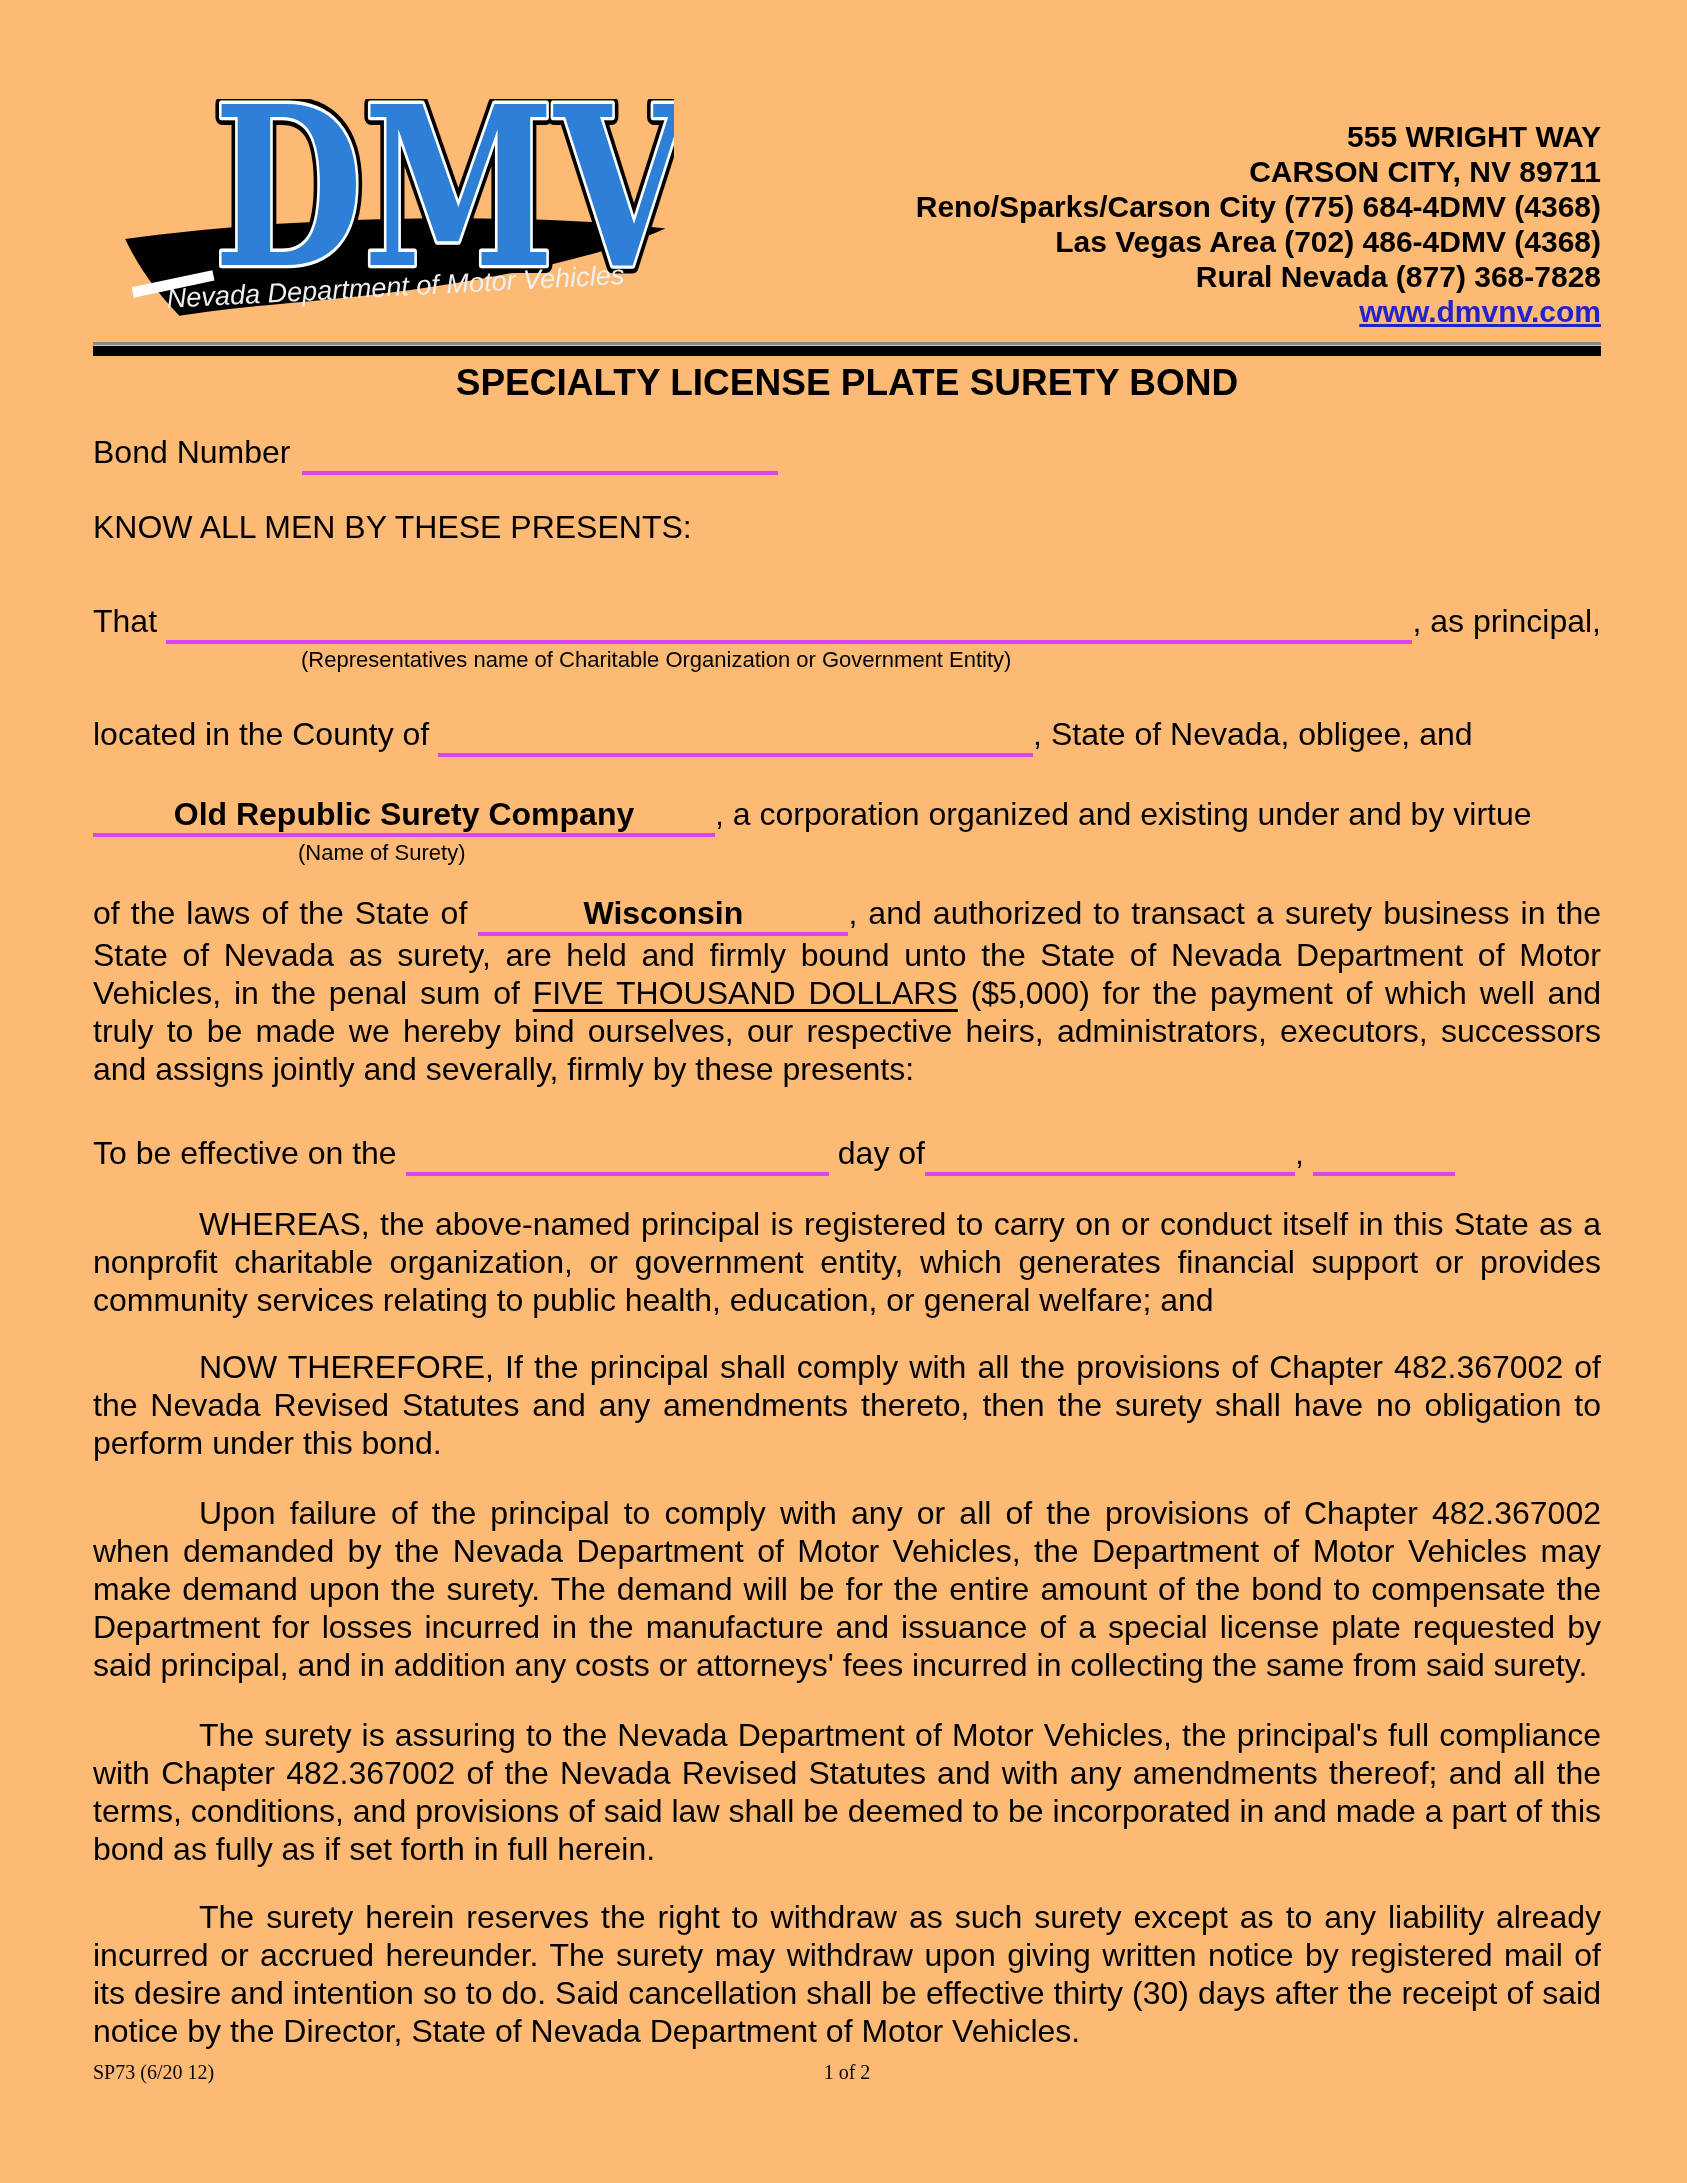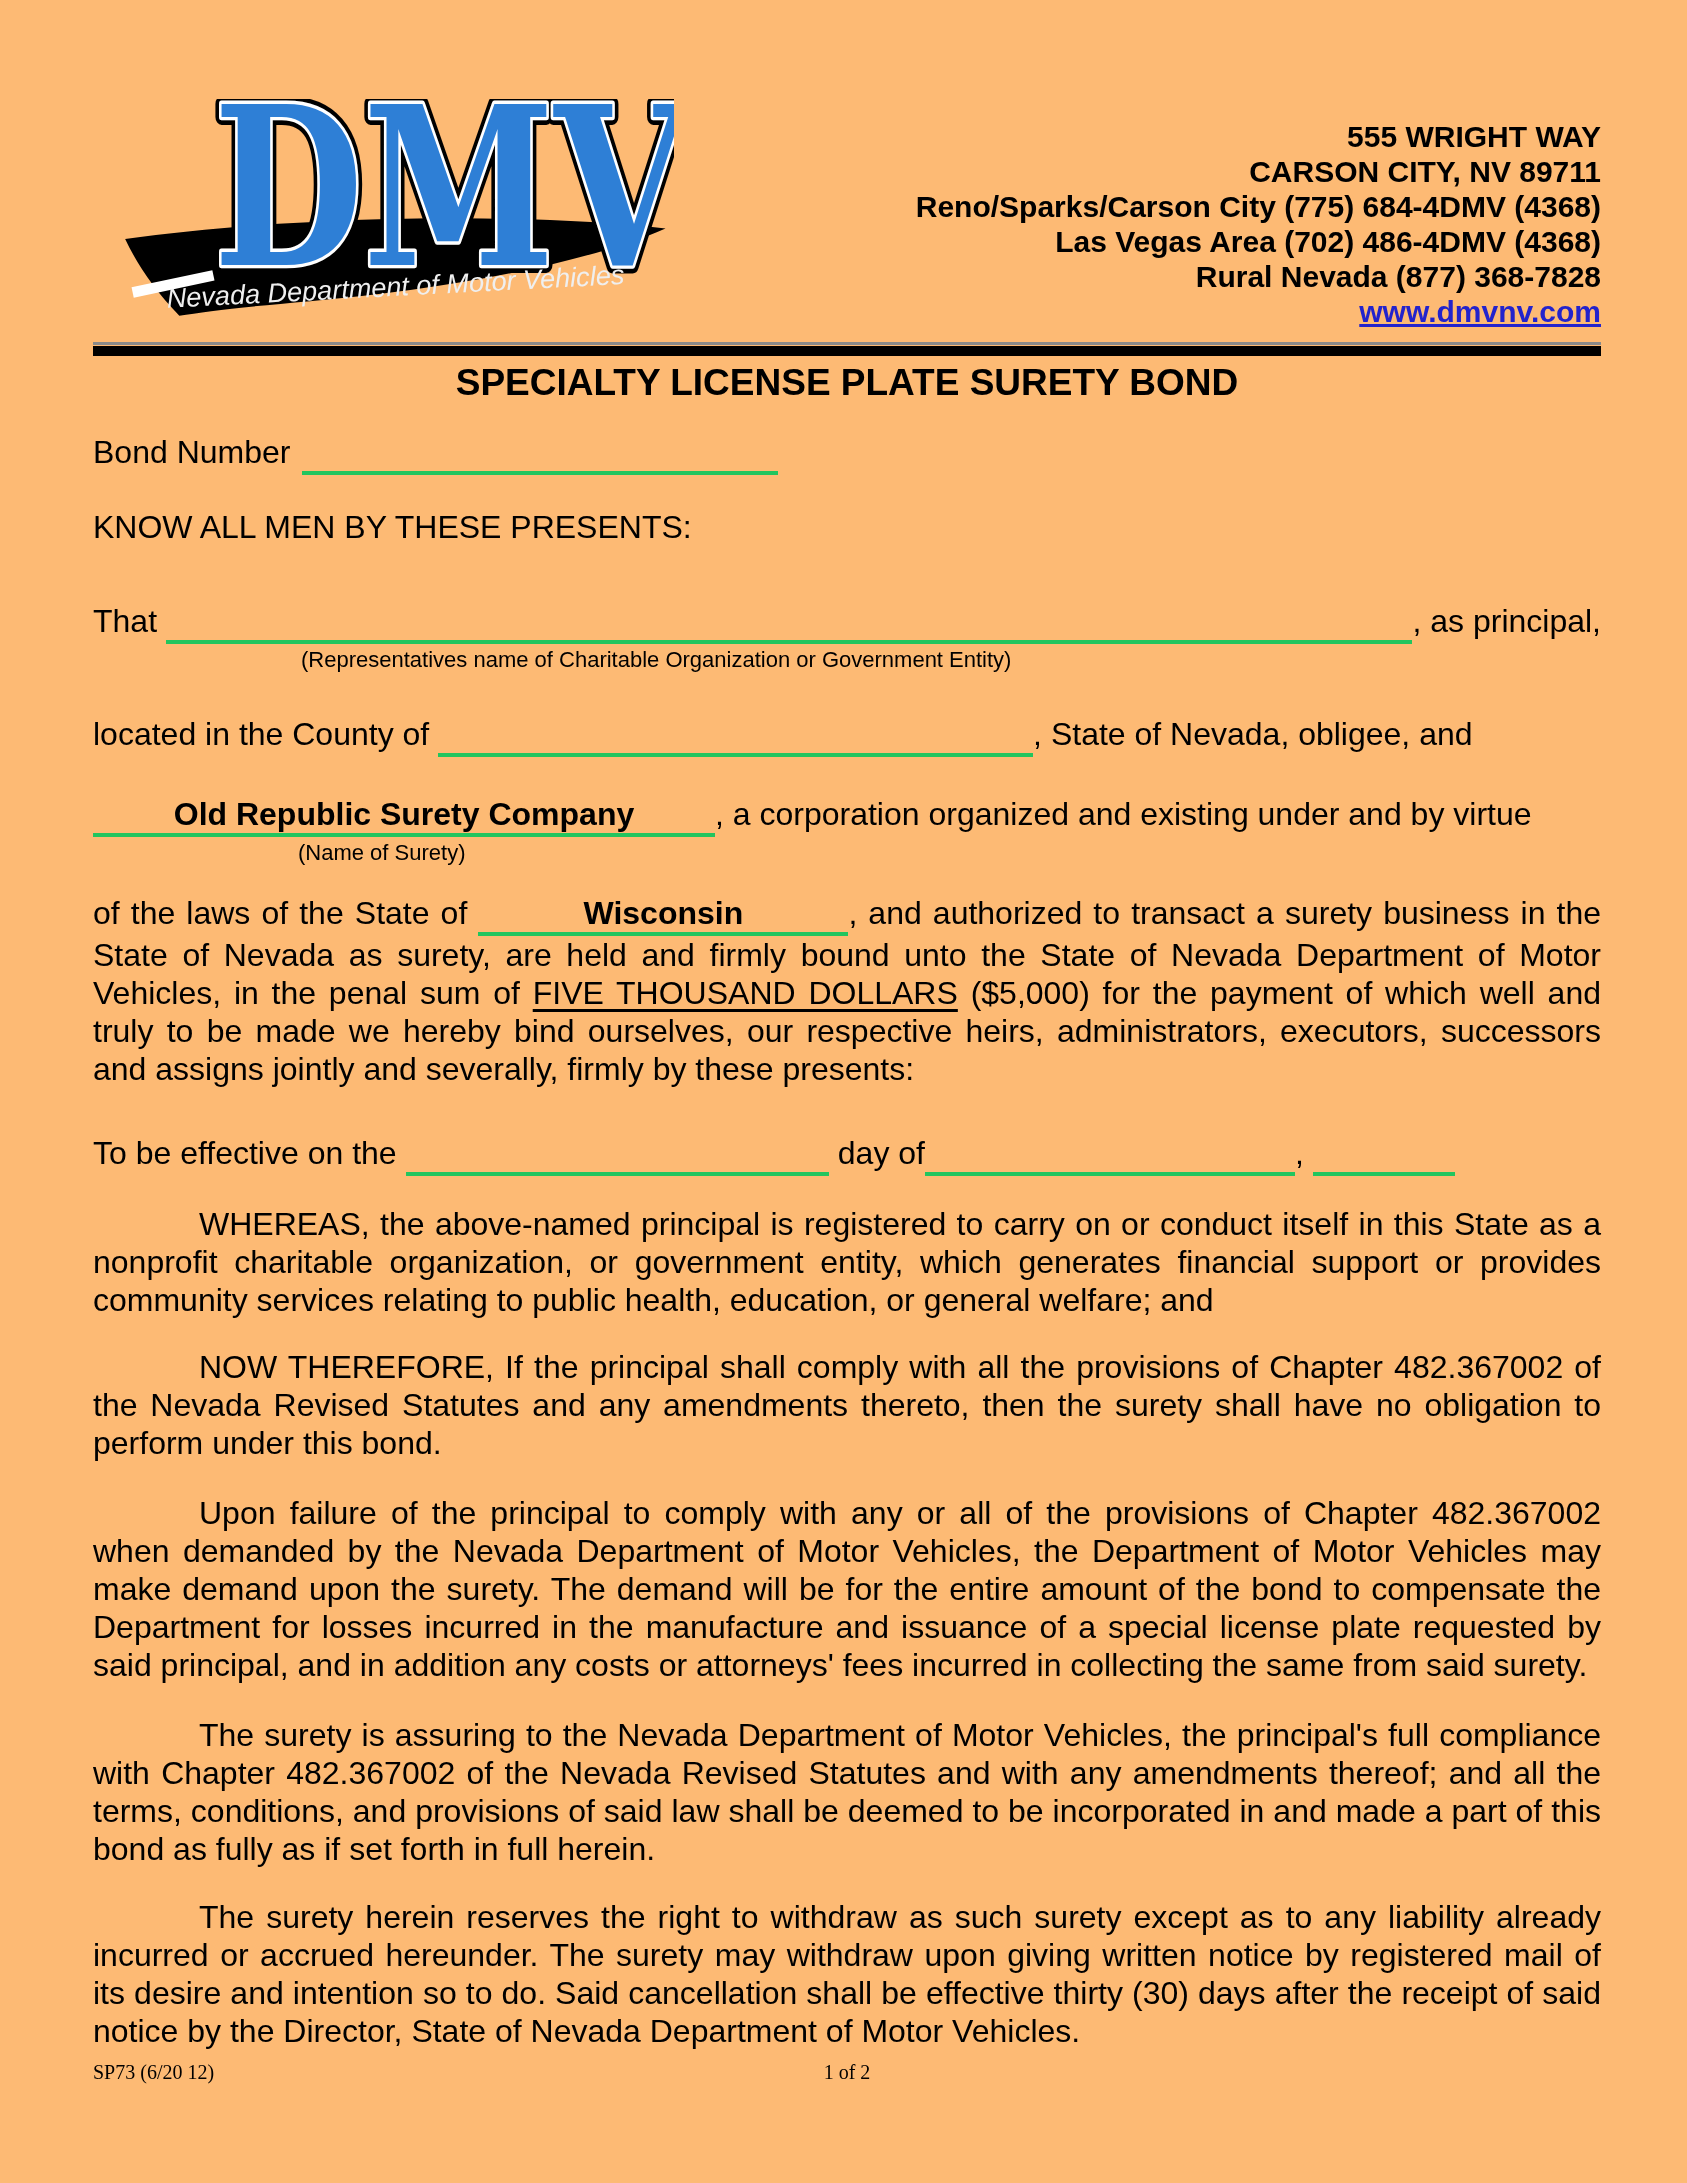--- a/index.html
+++ b/index.html
@@ -21,21 +21,21 @@
   .address .site{color:#2323cc;text-decoration:underline;cursor:pointer;}
   
   .rule{margin-top:30px;}
   .rule .thin{height:2.6px;background:#8a8a8a;}
   .rule .thick{height:10.6px;background:#000;margin-top:1.3px;}
   h1{margin:5.3px 0 0 0;text-align:center;font-size:37px;line-height:41px;font-weight:bold;letter-spacing:0;}
   
   .line{white-space:nowrap;}
   .blank{
     display:inline-block;
-    border-bottom:4px solid #22c55e;
+    border-bottom:4px solid #d946ef;
     text-align:center;font-weight:bold;
     vertical-align:baseline;
   }
   .blank:empty::after{content:"\00a0";}
   .caption{font-size:22px;line-height:29px;margin-top:1.3px;}
   .flexline{display:flex;align-items:baseline;}
   .flexline .grow{flex:1 1 auto;}
   .nsw{flex:0 0 auto;white-space:pre;}
   p.para{margin:0;text-align:justify;}
   p.indent{text-indent:106px;}

